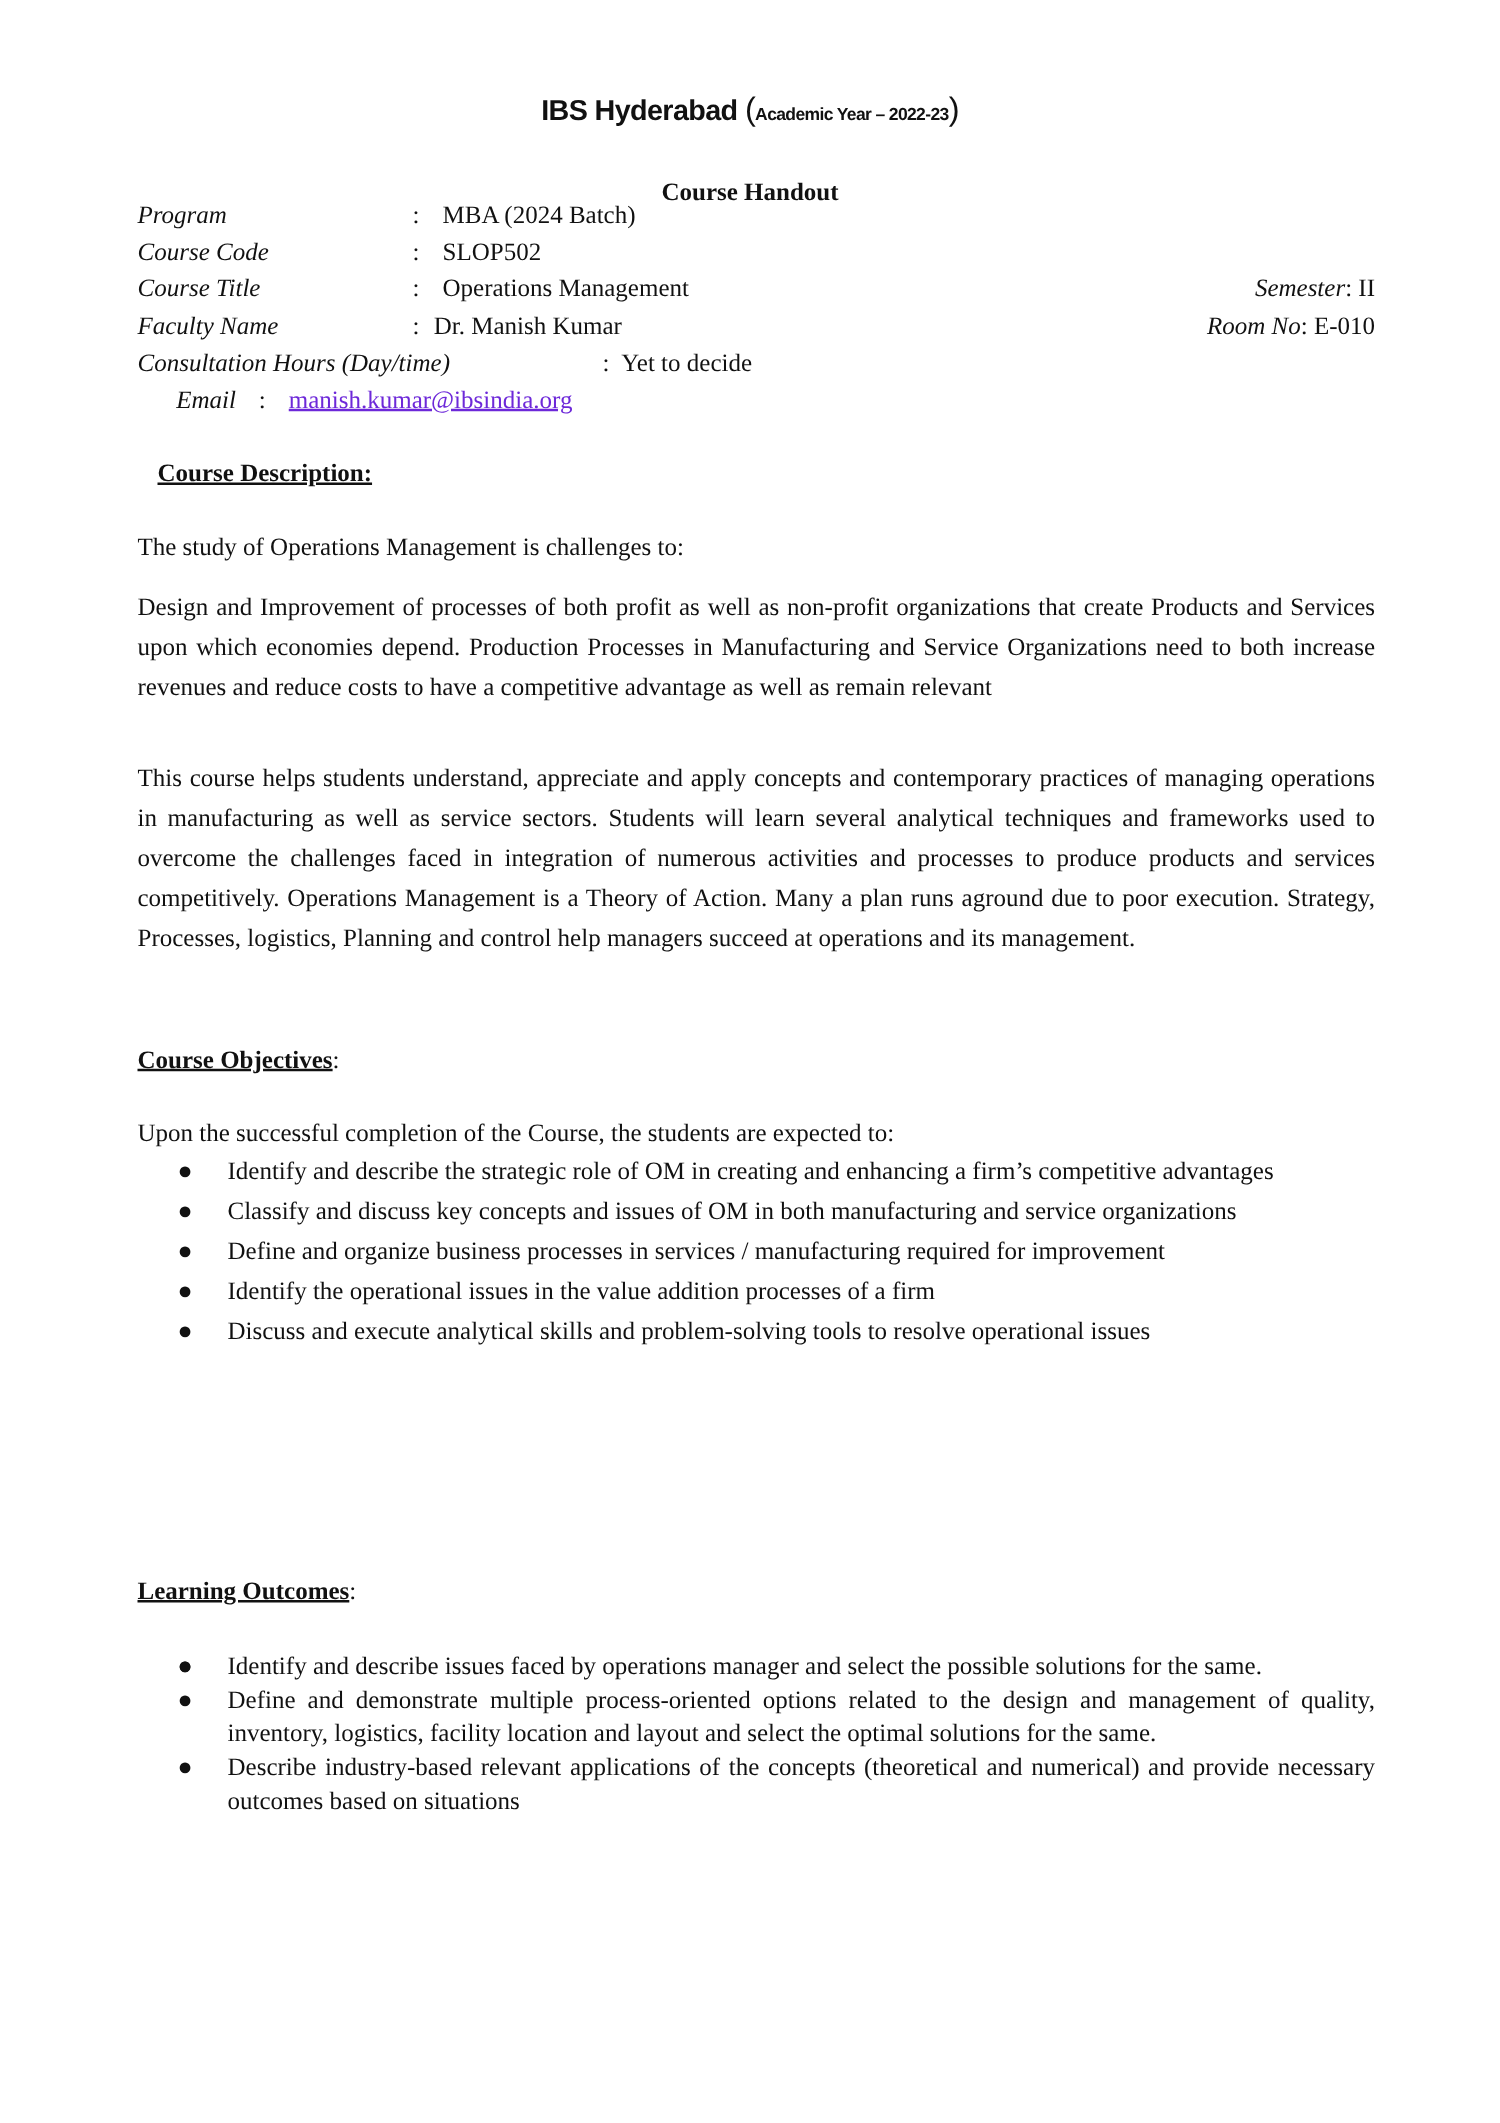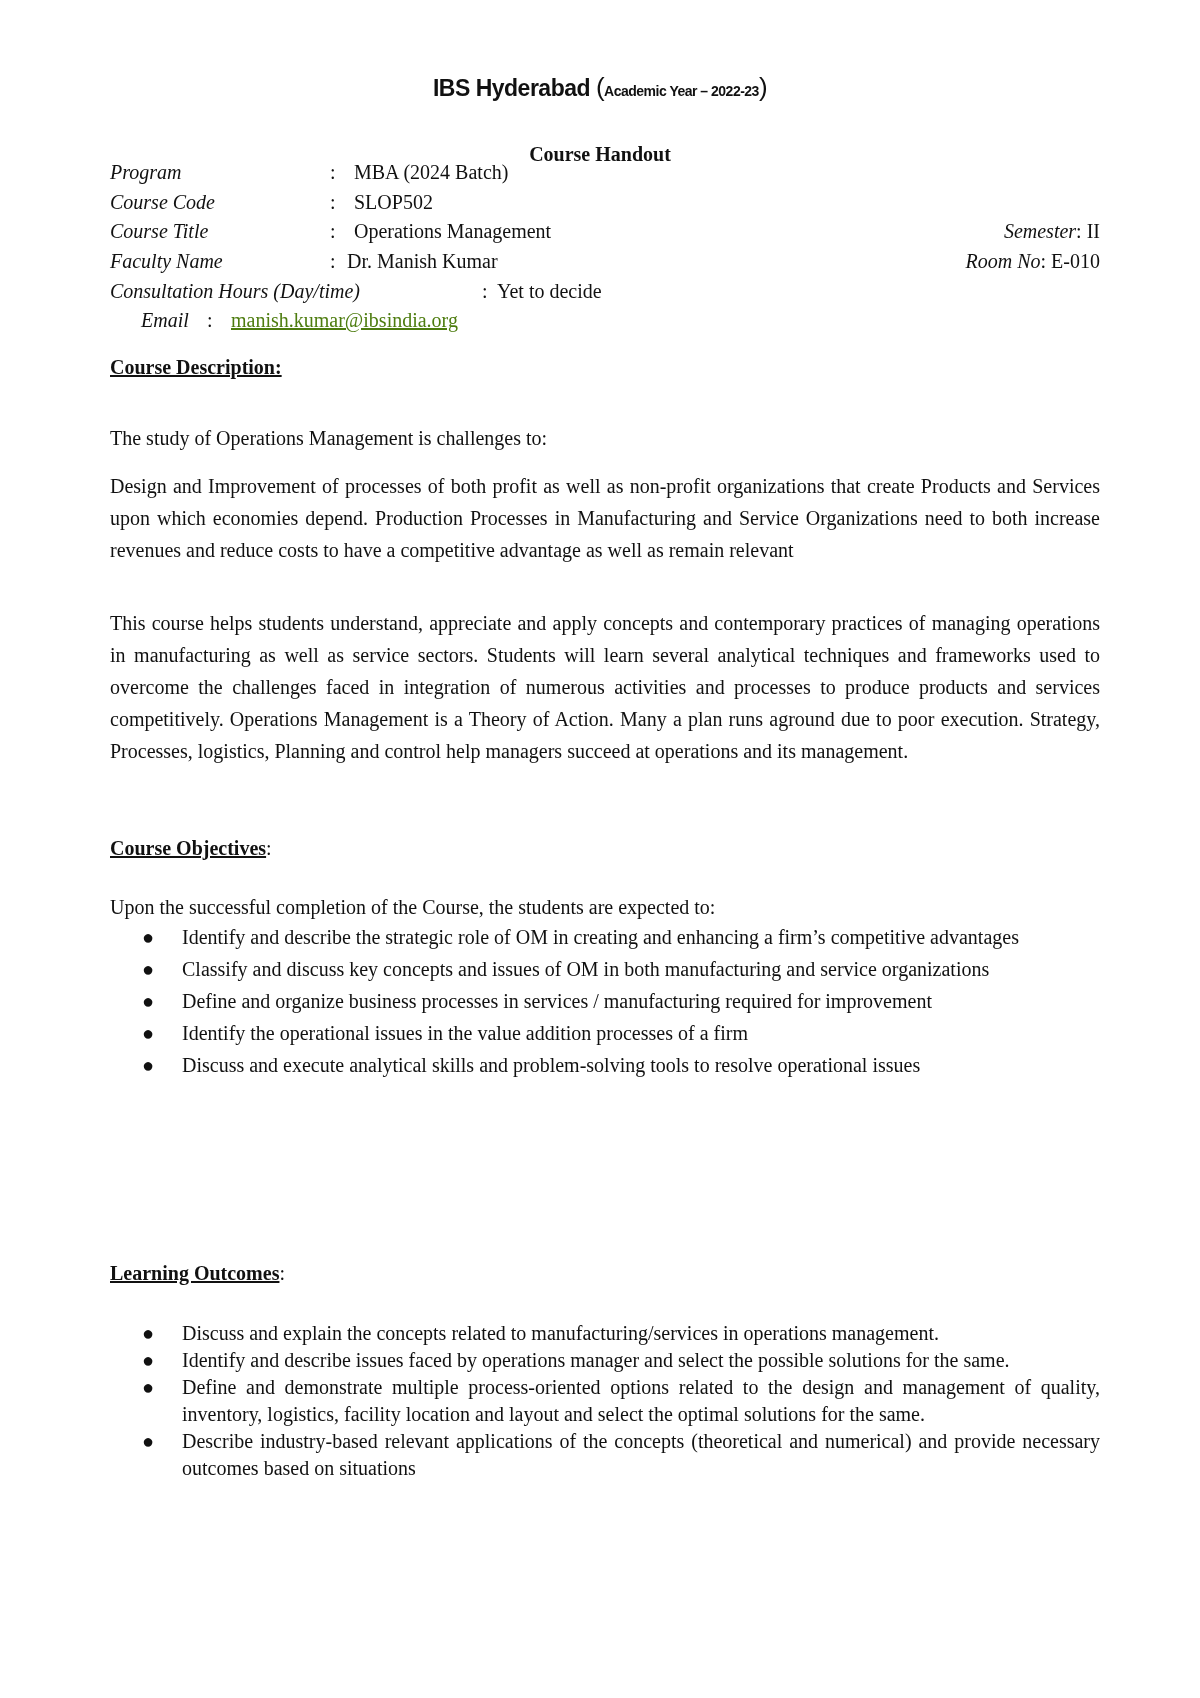--- a/index.html
+++ b/index.html
@@ -11,21 +11,21 @@
   .title .paren { font-size: 26px; font-weight: normal; }
   .title .sub { font-size: 14px; }
   .subtitle { position: absolute; left: 0; width: 1200px; top: 143px; text-align: center;
               font-weight: bold; font-size: 20px; }
   .meta-row { position: absolute; left: 110px; width: 990px; height: 28px; font-size: 20px; }
   .meta-row .label { position: absolute; left: 0; font-style: italic; }
   .meta-row .colon { position: absolute; }
   .meta-row .val { position: absolute; }
   .meta-row .right { position: absolute; right: 0; }
   .meta-row .right i { font-style: italic; }
-  a.email { color: #4d7c0f; text-decoration: underline; }
+  a.email { color: #6d28d9; text-decoration: underline; }
   .heading { position: absolute; left: 110px; font-weight: bold; font-size: 20px; }
   .heading u { text-decoration: underline; }
   .para { position: absolute; left: 110px; width: 990px; font-size: 20px; line-height: 32px; text-align: justify; }
   .plain { position: absolute; left: 110px; font-size: 20px; }
   ul.bullets { position: absolute; left: 110px; width: 990px; margin: 0; padding: 0; list-style: none; font-size: 20px; }
   ul.bullets li { position: relative; padding-left: 72px; text-align: justify; }
   ul.bullets li .dot { position: absolute; left: 32px; top: 0; }
   ul.obj li { line-height: 32px; }
   ul.lo li { line-height: 27px; }
 </style>
@@ -72,21 +72,21 @@
     <span class="colon" style="left:372px;">:</span>
     <span class="val" style="left:387px;">Yet to decide</span>
   </div>
 
   <div class="meta-row" style="top:309px;margin-left:25px;">
     <span class="label" style="left:6px;">Email</span>
     <span class="colon" style="left:72px;">:</span>
     <a class="val email" style="left:96px;">manish.kumar@ibsindia.org</a>
   </div>
 
-  <div class="heading" style="top:356px;">
+  <div class="heading" style="top:368px;margin-left:16px;">
     <u>Course Description:</u>
   </div>
 
   <div class="plain" style="top:427px;">The study of Operations Management is challenges to:</div>
 
   <div class="para" style="top:470px;">Design and Improvement of processes of both profit as well as non-profit organizations that create Products and Services upon which economies depend. Production Processes in Manufacturing and Service Organizations need to both increase revenues and reduce costs to have a competitive advantage as well as remain relevant</div>
 
   <div class="para" style="top:607px;">This course helps students understand, appreciate and apply concepts and contemporary practices of managing operations in manufacturing as well as service sectors.  Students will learn several analytical techniques and frameworks used to overcome the challenges faced in integration of numerous activities and processes to produce products and services competitively. Operations Management is a Theory of Action. Many a plan runs aground due to poor execution.  Strategy, Processes, logistics, Planning and control help managers succeed at operations and its management.</div>
 
   <div class="heading" style="top:837px;">
@@ -101,19 +101,19 @@
     <li><span class="dot">●</span><span>Define and organize business processes in services / manufacturing required for improvement</span></li>
     <li><span class="dot">●</span><span>Identify the operational issues in the value addition processes of a firm</span></li>
     <li><span class="dot">●</span><span>Discuss and execute analytical skills and problem-solving tools to resolve operational issues</span></li>
   </ul>
 
   <div class="heading" style="top:1262px;">
     <u>Learning Outcomes</u><span style="font-weight:normal;">:</span>
   </div>
 
   <ul class="bullets lo" style="top:1320px;">
-    <li><span class="dot">●</span><span>Discuss and explain the concepts related to manufacturing/services in operations management.</span></li>
+    <li><span class="dot">●</span></li>
     <li><span class="dot">●</span><span>Identify and describe issues faced by operations manager and select the possible solutions for the same.</span></li>
     <li><span class="dot">●</span><span>Define and demonstrate multiple process-oriented options related to the design and management of quality, inventory, logistics, facility location and layout and select the optimal solutions for the same.</span></li>
     <li><span class="dot">●</span><span>Describe industry-based relevant applications of the concepts (theoretical and numerical) and provide necessary outcomes based on situations</span></li>
   </ul>
 
 </div>
 
 </body></html>

